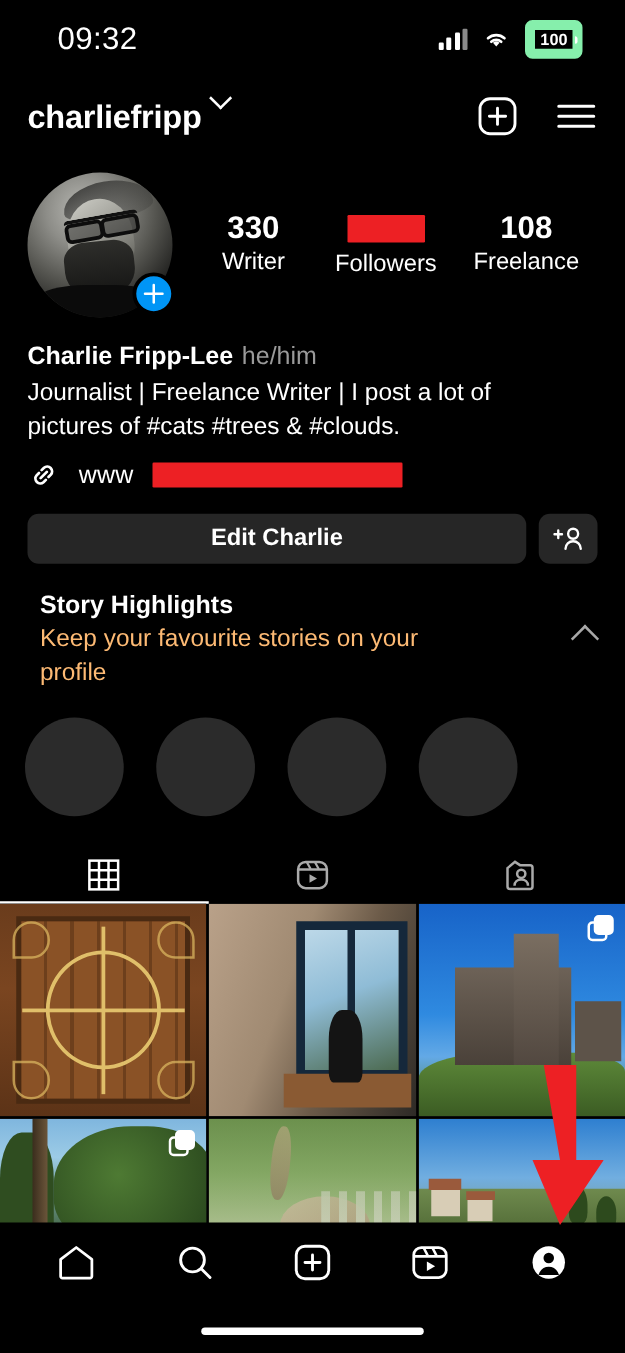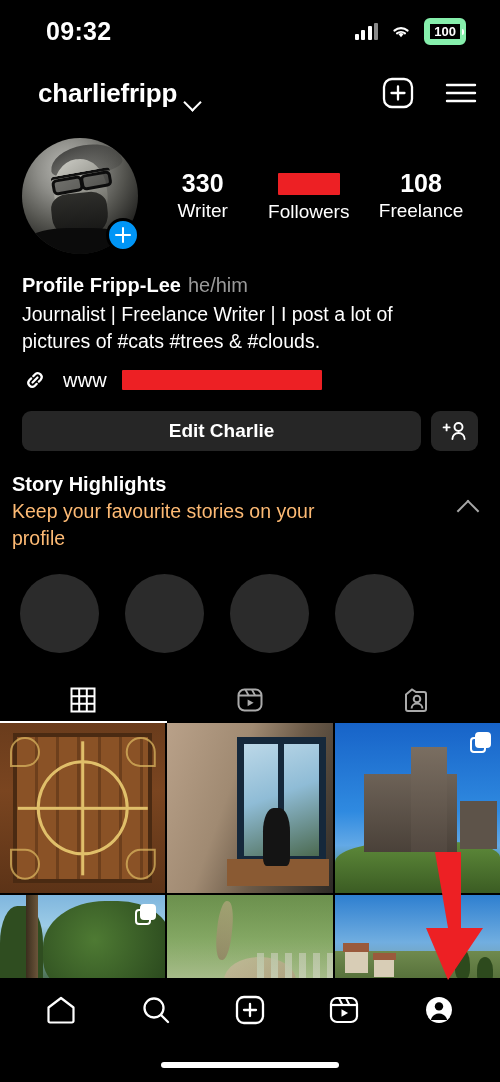--- a/index.html
+++ b/index.html
@@ -7,34 +7,34 @@
     width:500px; height:1082px;
     background:#000;
     font-family:"Liberation Sans", sans-serif;
     color:#fff;
     overflow:hidden;
   }
   .phone { position:relative; width:500px; height:1082px; background:#000; }
 
   
   .statusbar { height:62px; display:flex; align-items:center; justify-content:space-between; padding:0 34px 0 46px; }
-  .clock { font-size:25px; font-weight:700; letter-spacing:.3px; }
+  .clock { font-size:25px; font-weight:400; letter-spacing:.3px; }
   .status-right { display:flex; align-items:center; gap:11px; }
   .sig { display:flex; align-items:flex-end; gap:2.5px; height:17px; }
   .sig i { display:block; width:4px; background:#fff; border-radius:1px; }
   .sig i:nth-child(1){height:6px}
   .sig i:nth-child(2){height:10px}
   .sig i:nth-child(3){height:14px}
   .sig i:nth-child(4){height:17px;background:#8a8a8a}
-  .batt { border:6px solid #86efac; border-radius:6px; padding:1px 4px; font-size:13px; font-weight:700; line-height:13px; position:relative; }
+  .batt { border:8px solid #86efac; border-radius:6px; padding:1px 4px; font-size:13px; font-weight:700; line-height:13px; position:relative; }
   .batt:after { content:""; position:absolute; right:-4px; top:5px; width:2px; height:6px; background:#fff; border-radius:0 2px 2px 0; }
 
   
   .header { height:62px; display:flex; align-items:center; justify-content:space-between; padding:0 22px; }
-  .user-sel { display:flex; align-items:flex-end; gap:9px; cursor:pointer;margin-left:16px; }
+  .user-sel { display:flex; align-items:flex-start; gap:9px; cursor:pointer; }
   .user-sel .uname { font-size:26px; font-weight:700; letter-spacing:-.2px; }
   .chev { width:13px; height:13px; border-right:2.4px solid #fff; border-bottom:2.4px solid #fff; transform:rotate(45deg); margin-top:-6px; }
   .hdr-icons { display:flex; align-items:center; gap:29px; }
   .ic { display:flex; align-items:center; justify-content:center; cursor:pointer; }
 
   
   .profile-row { display:flex; align-items:center; padding:14px 22px 0 22px; }
   .avatar-wrap { position:relative; width:116px; height:116px; flex:none; }
   .avatar { width:116px; height:116px; border-radius:50%; overflow:hidden; position:relative;
             background:radial-gradient(circle at 38% 26%, #b9b9b4 0%, #8d8d88 26%, #555550 52%, #232321 76%, #0d0d0c 100%); }
@@ -71,21 +71,21 @@
   .redact.link-bar { height:20px; width:200px; }
 
   
   .actions { display:flex; gap:10px; padding:18px 22px 0 22px; }
   .btn { background:#262626; border-radius:9px; height:40px; display:flex; align-items:center; justify-content:center;
          font-size:19px; font-weight:700; cursor:pointer; border:none; color:#fff; font-family:inherit; }
   .btn.flex { flex:1; }
   .btn.sq { width:47px; flex:none; }
 
   
-  .hl-head { padding:22px 22px 0 12px; position:relative; }
+  .hl-head { padding:22px 22px 0 32px; position:relative; }
   .hl-title { font-size:20px; font-weight:700; }
   .hl-sub { font-size:19.5px; line-height:27px; color:#fdba74; max-width:350px; margin-top:2px; }
   .hl-collapse { position:absolute; right:24px; top:52px; width:16px; height:16px;
                  border-left:2.4px solid #a8a8a8; border-top:2.4px solid #a8a8a8; transform:rotate(45deg); cursor:pointer; }
   .hl-row { display:flex; align-items:flex-start; gap:26px; padding:22px 20px 0 20px; }
   .hl-item { width:79px; flex:none; text-align:center; cursor:pointer; }
   .hl-circle { width:79px; height:79px; border-radius:50%; background:#2b2b2b; }
   .hl-item.new .hl-circle { background:transparent; border:1.6px solid #999; display:flex; align-items:center; justify-content:center; position:relative; }
   .hl-item.new .hl-circle:before { content:""; position:absolute; width:34px; height:2.4px; background:#fff; }
   .hl-item.new .hl-circle:after  { content:""; position:absolute; width:2.4px; height:34px; background:#fff; }
@@ -222,21 +222,21 @@
       </div>
       <div class="stat">
         <div class="num">108</div>
         <div class="lbl">Freelance</div>
       </div>
     </div>
   </div>
 
   <div class="bio">
     <div>
-      <span class="name">Profile Fripp-Lee</span><span class="pron">he/him</span>
+      <span class="name">Charlie Fripp-Lee</span><span class="pron">he/him</span>
     </div>
     <div class="desc">Journalist | Freelance Writer | I post a lot of pictures of #cats #trees &amp; #clouds.</div>
     <div class="linkrow">
       <svg width="26" height="26" viewBox="0 0 26 26">
         <path d="M10.5 15.5l5-5" stroke="#fff" stroke-width="2.2" stroke-linecap="round"></path>
         <path d="M9.2 11.4L7.3 13.3a3.9 3.9 0 0 0 5.5 5.5l1.9-1.9" stroke="#fff" stroke-width="2.2" fill="none" stroke-linecap="round"></path>
         <path d="M16.8 14.6l1.9-1.9a3.9 3.9 0 0 0-5.5-5.5l-1.9 1.9" stroke="#fff" stroke-width="2.2" fill="none" stroke-linecap="round"></path>
       </svg>
       <span class="lk">www</span>
       <span class="redact link-bar"></span>

